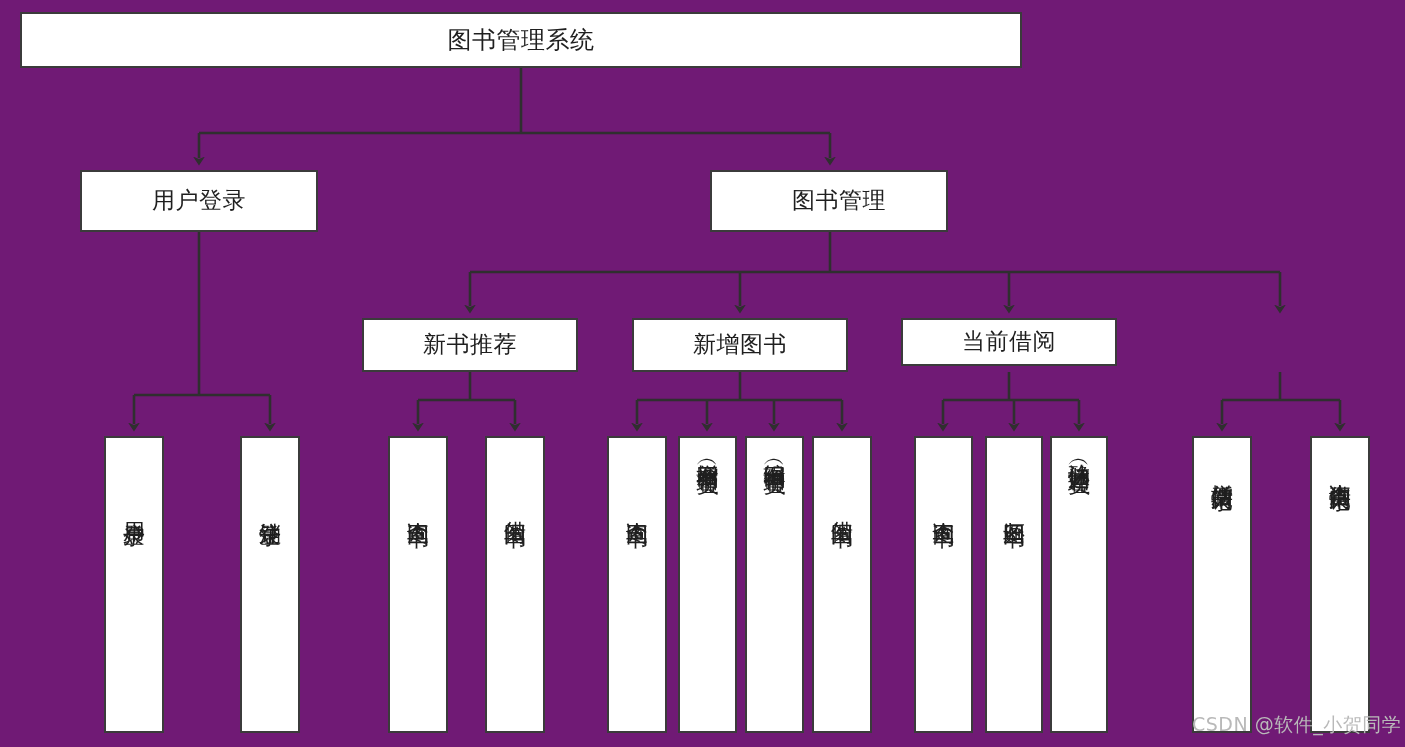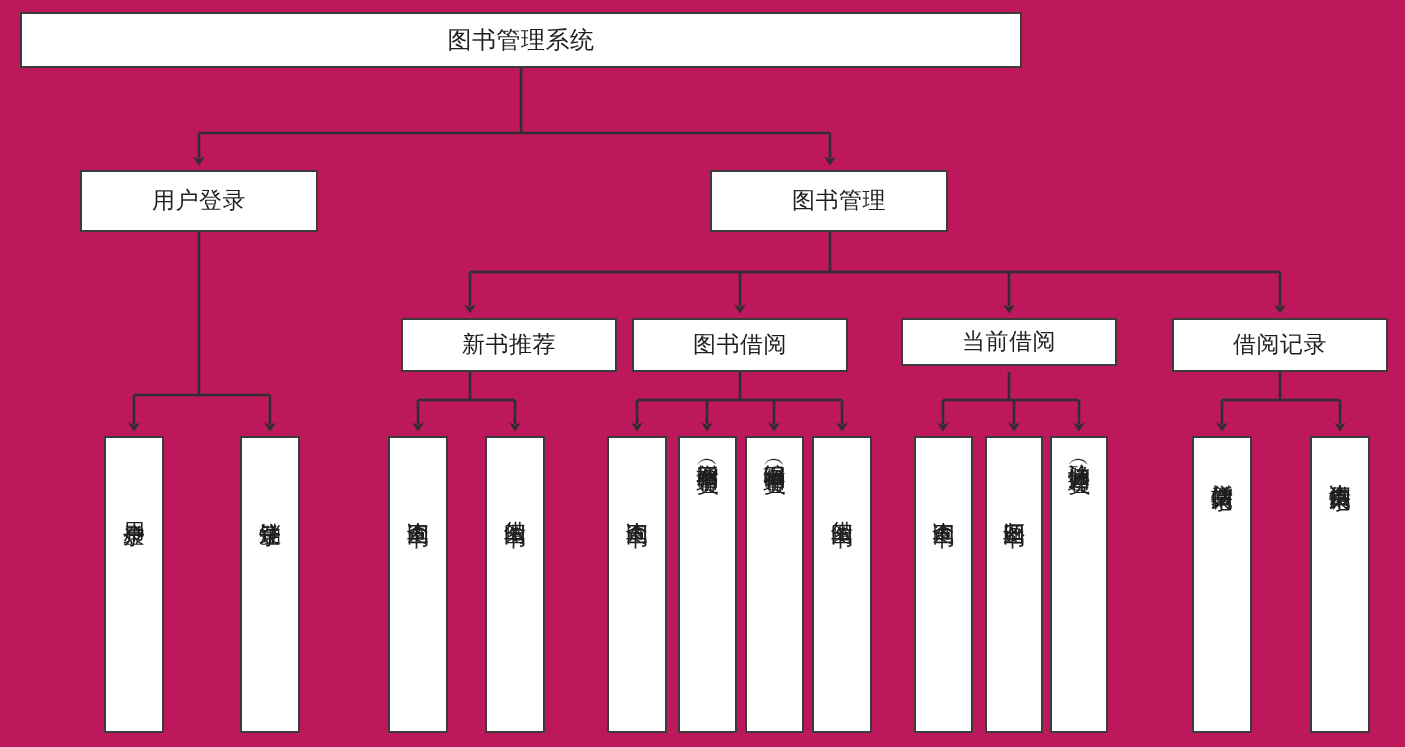--- a/index.html
+++ b/index.html
@@ -7,21 +7,21 @@
     padding: 0;
     background: #ffffff;
   }
   body {
     font-family: "DejaVu Sans", "Liberation Sans", sans-serif;
   }
   #canvas {
     position: relative;
     width: 1405px;
     height: 747px;
-    background: #be185d;
+    background: #701a75;
     overflow: hidden;
   }
   #edges {
     position: absolute;
     left: 0;
     top: 0;
     width: 1405px;
     height: 747px;
   }
   .node {
@@ -127,31 +127,28 @@
     <span>图书管理系统</span>
   </div>
 
   <div class="node horiz" style="left:80px; top:170px; width:238px; height:62px;">
     <span>用户登录</span>
   </div>
   <div class="node horiz" style="left:710px; top:170px; width:238px; height:62px;padding-left:20px;">
     <span>图书管理</span>
   </div>
 
-  <div class="node horiz" style="left:362px; top:318px; width:216px; height:54px;margin-left:39px;">
+  <div class="node horiz" style="left:362px; top:318px; width:216px; height:54px;">
     <span>新书推荐</span>
   </div>
   <div class="node horiz" style="left:632px; top:318px; width:216px; height:54px;">
-    <span>图书借阅</span>
+    <span>新增图书</span>
   </div>
   <div class="node horiz" style="left:901px; top:318px; width:216px; height:48px;">
     <span>当前借阅</span>
-  </div>
-  <div class="node horiz" style="left:1172px; top:318px; width:216px; height:54px;">
-    <span>借阅记录</span>
   </div>
 
   <div class="node vert" style="left:104px; top:436px; width:60px; height:297px; padding-top:66px;">
     <span class="vtext">用户登录</span>
   </div>
   <div class="node vert" style="left:240px; top:436px; width:60px; height:297px; padding-top:66px;">
     <span class="vtext">注销登录</span>
   </div>
 
   <div class="node vert" style="left:388px; top:436px; width:60px; height:297px; padding-top:66px;">
@@ -184,14 +181,15 @@
     <span class="vtext">确认归还（管理员）</span>
   </div>
 
   <div class="node vert" style="left:1192px; top:436px; width:60px; height:297px; padding-top:28px;">
     <span class="vtext">新增借阅记录</span>
   </div>
   <div class="node vert" style="left:1310px; top:436px; width:60px; height:297px; padding-top:28px;">
     <span class="vtext">查询借阅记录</span>
   </div>
 
+  <div class="watermark" style="left:1192px; top:712px;">CSDN @软件_小贺同学</div>
 
 </div>
 
 </body></html>

